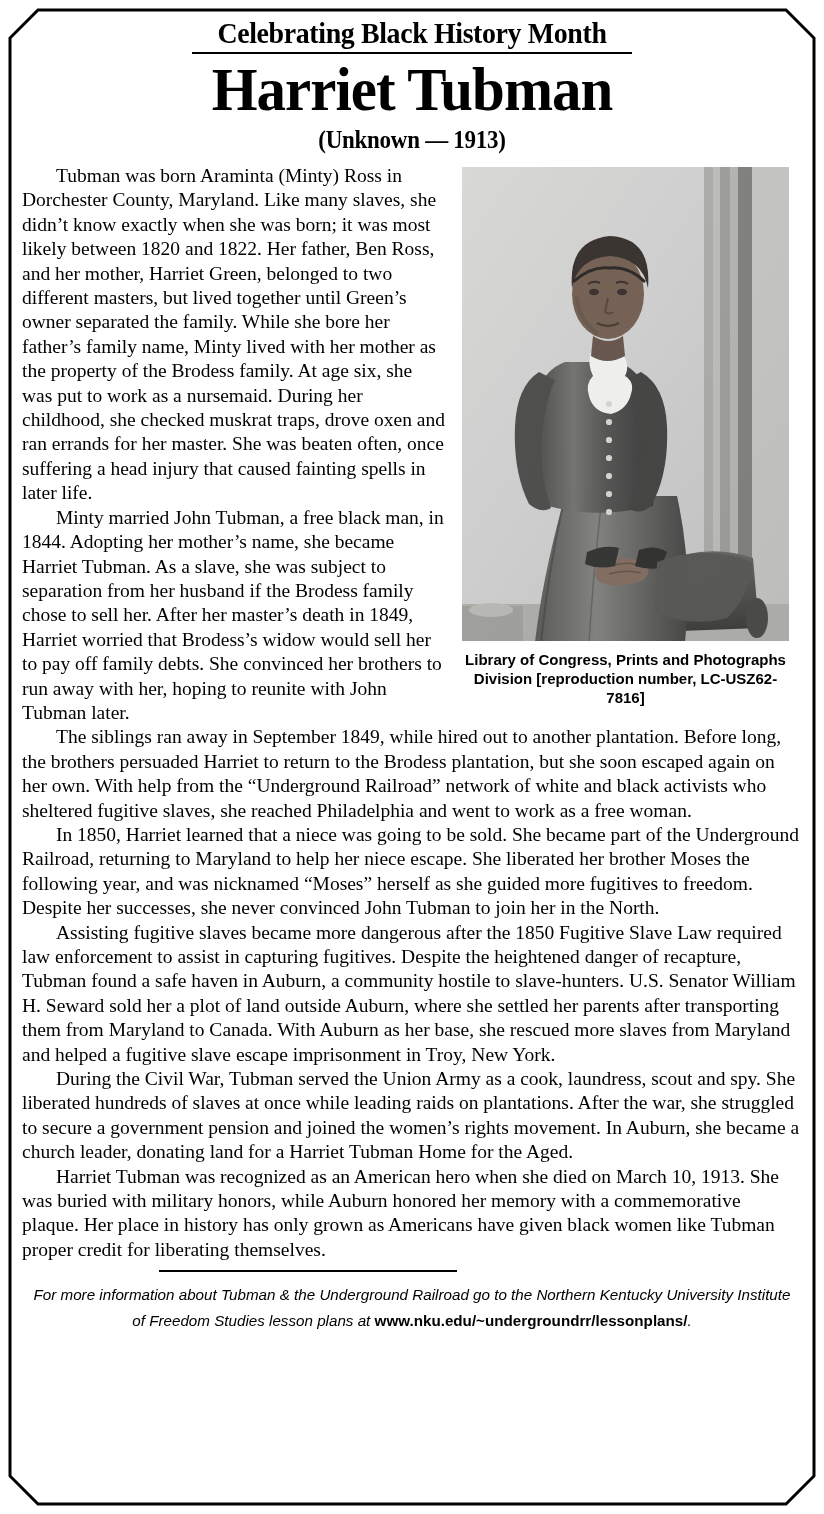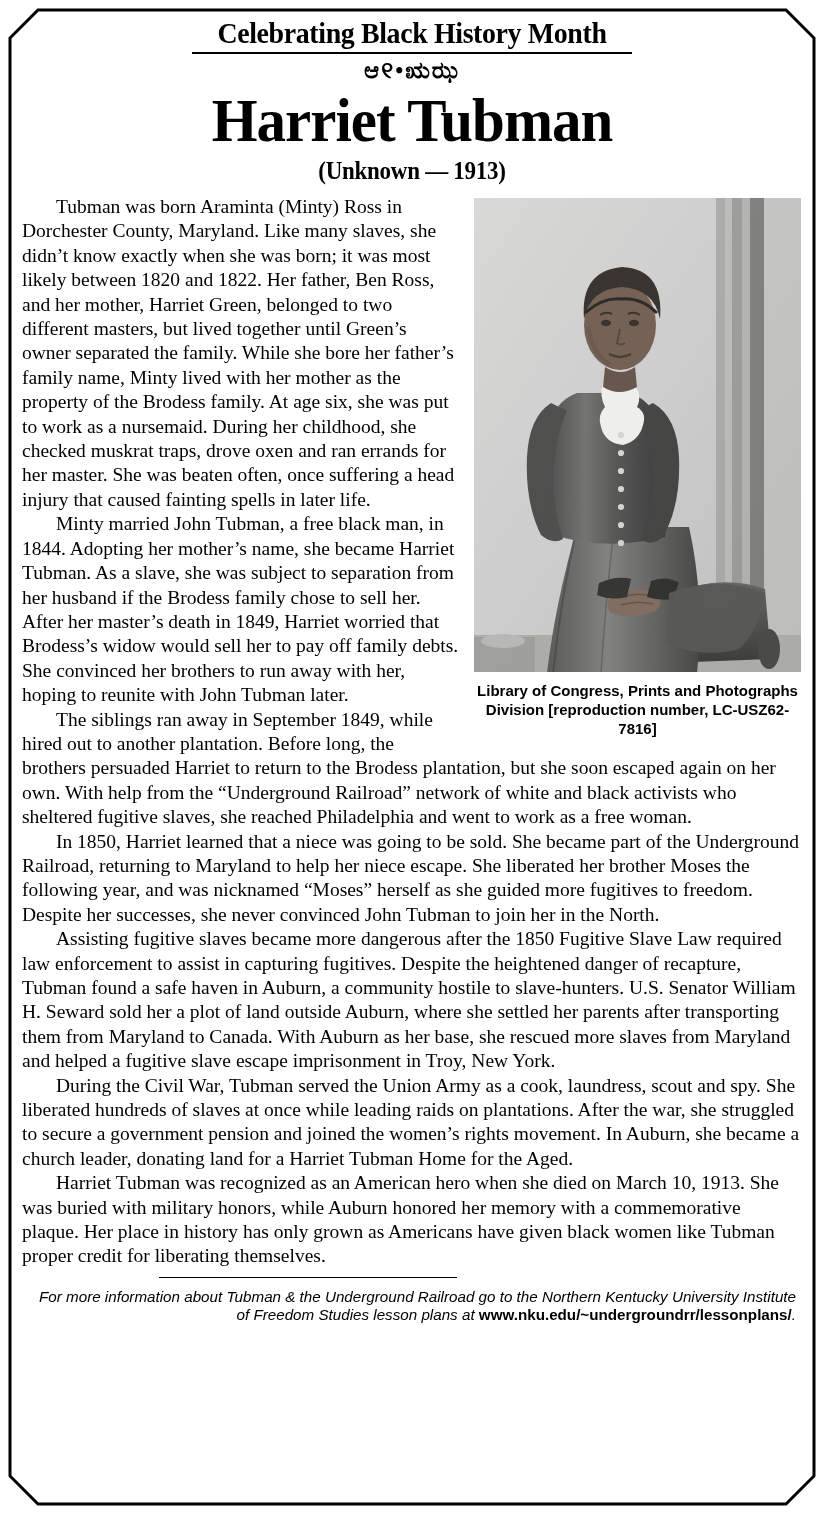--- a/index.html
+++ b/index.html
@@ -101,21 +101,21 @@
   }
   .article p {
     margin: 0;
     text-indent: 34px;
   }
 
   
   .figure {
     float: right;
     width: 329px;
-    margin: 2px 0 4px 14px;
+    margin: 2px 12px 4px 14px;
   }
   .photo {
     width: 329px;
     height: 476px;
     display: block;
     border: 0;
   }
   .caption {
     font-family: "Liberation Sans", "DejaVu Sans", sans-serif;
     font-weight: bold;
@@ -132,22 +132,22 @@
   .footer-rule {
     width: 298px;
     height: 1.5px;
     background: #000;
     margin: 8px auto 0 137px;
   }
   .footer {
     font-family: "Liberation Sans", "DejaVu Sans", sans-serif;
     font-style: italic;
     font-size: 15.2px;
-    line-height: 18px;
-    text-align: right;
+    line-height: 26px;
+    text-align: center;
     margin-top: 10px;
     padding: 0 6px;
   }
   .footer b {
     font-style: normal;
     font-weight: bold;
   }
   .footer .lineblock { display: block; }
 </style>
 </head>
@@ -157,21 +157,20 @@
 
   <svg class="frame-svg" viewBox="0 0 808 1498">
     <polygon points="30,2 778,2 806,30 806,1468 778,1496 30,1496 2,1468 2,30" fill="none" stroke="#000000" stroke-width="3"></polygon>
   </svg>
 
   <div class="content">
 
     <div class="masthead">
       <div class="kicker">Celebrating Black History Month</div>
       <div class="kicker-rule"></div>
-      <div class="ornament">ಆ୧•ಋಝ</div>
       <div class="name">Harriet Tubman</div>
       <div class="lifespan">(Unknown — 1913)</div>
     </div>
 
     <div class="article">
 
       <div class="figure">
         <svg class="photo" viewBox="0 0 329 476" preserveAspectRatio="none">
           <defs>
             <linearGradient id="bgGrad" x1="0" y1="0" x2="1" y2="1">

